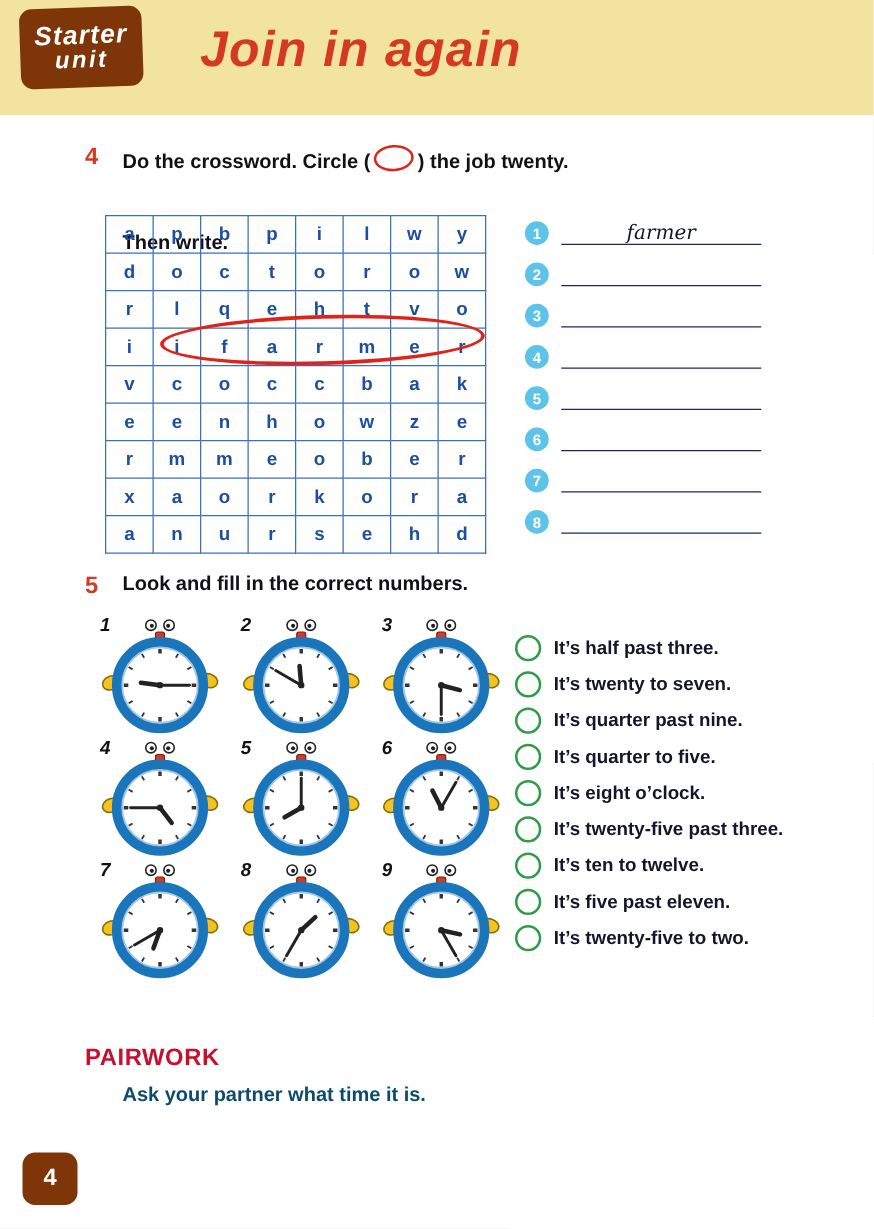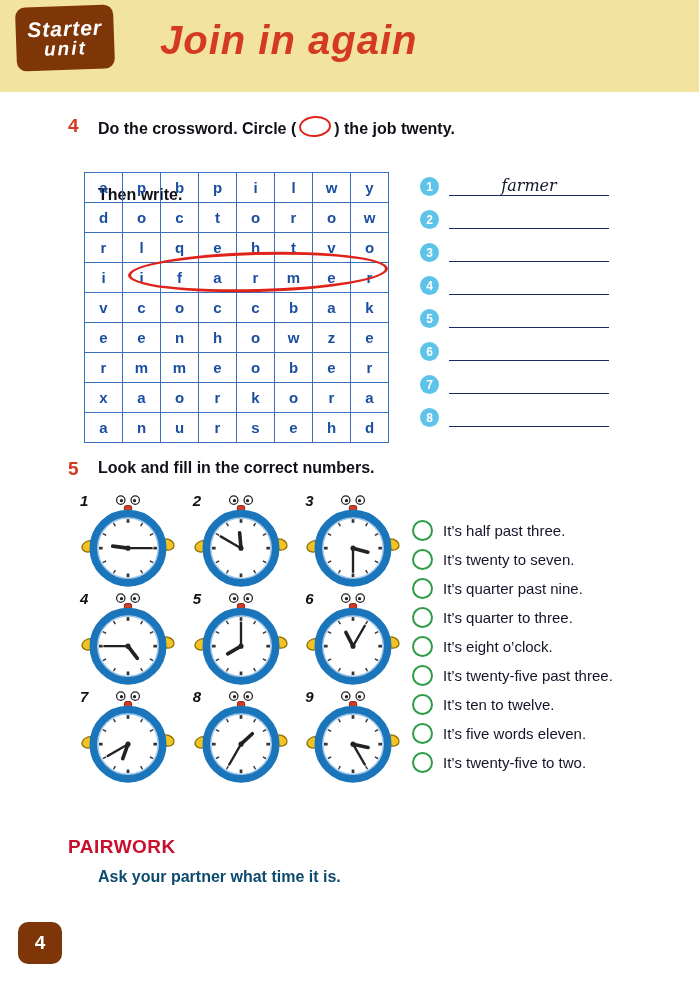--- a/index.html
+++ b/index.html
@@ -34,21 +34,21 @@
              font-size:12px;font-weight:bold;display:flex;align-items:center;justify-content:center;
              margin-right:10px;flex:0 0 auto;}
   .answer-line{width:160px;border-bottom:1.8px solid #1a2a5e;height:19px;text-align:center;}
   .handwriting{font-family:"DejaVu Serif",serif;font-style:italic;color:#0f172a;font-size:16px;}
   
   .clocks{position:absolute;left:78px;top:492px;width:330px;display:grid;
           grid-template-columns:repeat(3,1fr);row-gap:2px;column-gap:8px;}
   .clock-cell{position:relative;width:100px;height:96px;}
   .clock-num{position:absolute;left:2px;top:0;font-size:15px;font-weight:bold;font-style:italic;color:#111;}
   
-  .sentences{position:absolute;left:412px;top:520px;}
+  .sentences{position:absolute;left:412px;top:508px;font-weight:bold;}
   .sentence-row{display:flex;align-items:center;height:20px;margin-bottom:9px;}
   .green-ring{width:17px;height:17px;border:2.6px solid #2e9c47;border-radius:50%;
               margin-right:10px;flex:0 0 auto;background:#fff;}
   .sentence-text{font-size:15px;color:#14142a;}
   
   .pairwork-title{position:absolute;left:68px;top:836px;font-size:19px;font-weight:bold;
                   color:#c8102e;letter-spacing:.5px;}
   .pairwork-text{position:absolute;left:98px;top:868px;font-size:16px;font-weight:bold;color:#0c4a6e;}
   
   .page-badge{position:absolute;left:18px;top:922px;width:44px;height:42px;background:#7e3508;
@@ -455,37 +455,37 @@
       <div class="sentence-row">
         <span class="green-ring"></span>
         <span class="sentence-text">It’s twenty to seven.</span>
       </div>
       <div class="sentence-row">
         <span class="green-ring"></span>
         <span class="sentence-text">It’s quarter past nine.</span>
       </div>
       <div class="sentence-row">
         <span class="green-ring"></span>
-        <span class="sentence-text">It’s quarter to three.</span>
+        <span class="sentence-text">It’s quarter to five.</span>
       </div>
       <div class="sentence-row">
         <span class="green-ring"></span>
         <span class="sentence-text">It’s eight o’clock.</span>
       </div>
       <div class="sentence-row">
         <span class="green-ring"></span>
         <span class="sentence-text">It’s twenty-five past three.</span>
       </div>
       <div class="sentence-row">
         <span class="green-ring"></span>
         <span class="sentence-text">It’s ten to twelve.</span>
       </div>
       <div class="sentence-row">
         <span class="green-ring"></span>
-        <span class="sentence-text">It’s five words eleven.</span>
+        <span class="sentence-text">It’s five past eleven.</span>
       </div>
       <div class="sentence-row">
         <span class="green-ring"></span>
         <span class="sentence-text">It’s twenty-five to two.</span>
       </div>
     </div>
 
   <div class="pairwork-title">PAIRWORK</div>
   <div class="pairwork-text">Ask your partner what time it is.</div>
 

